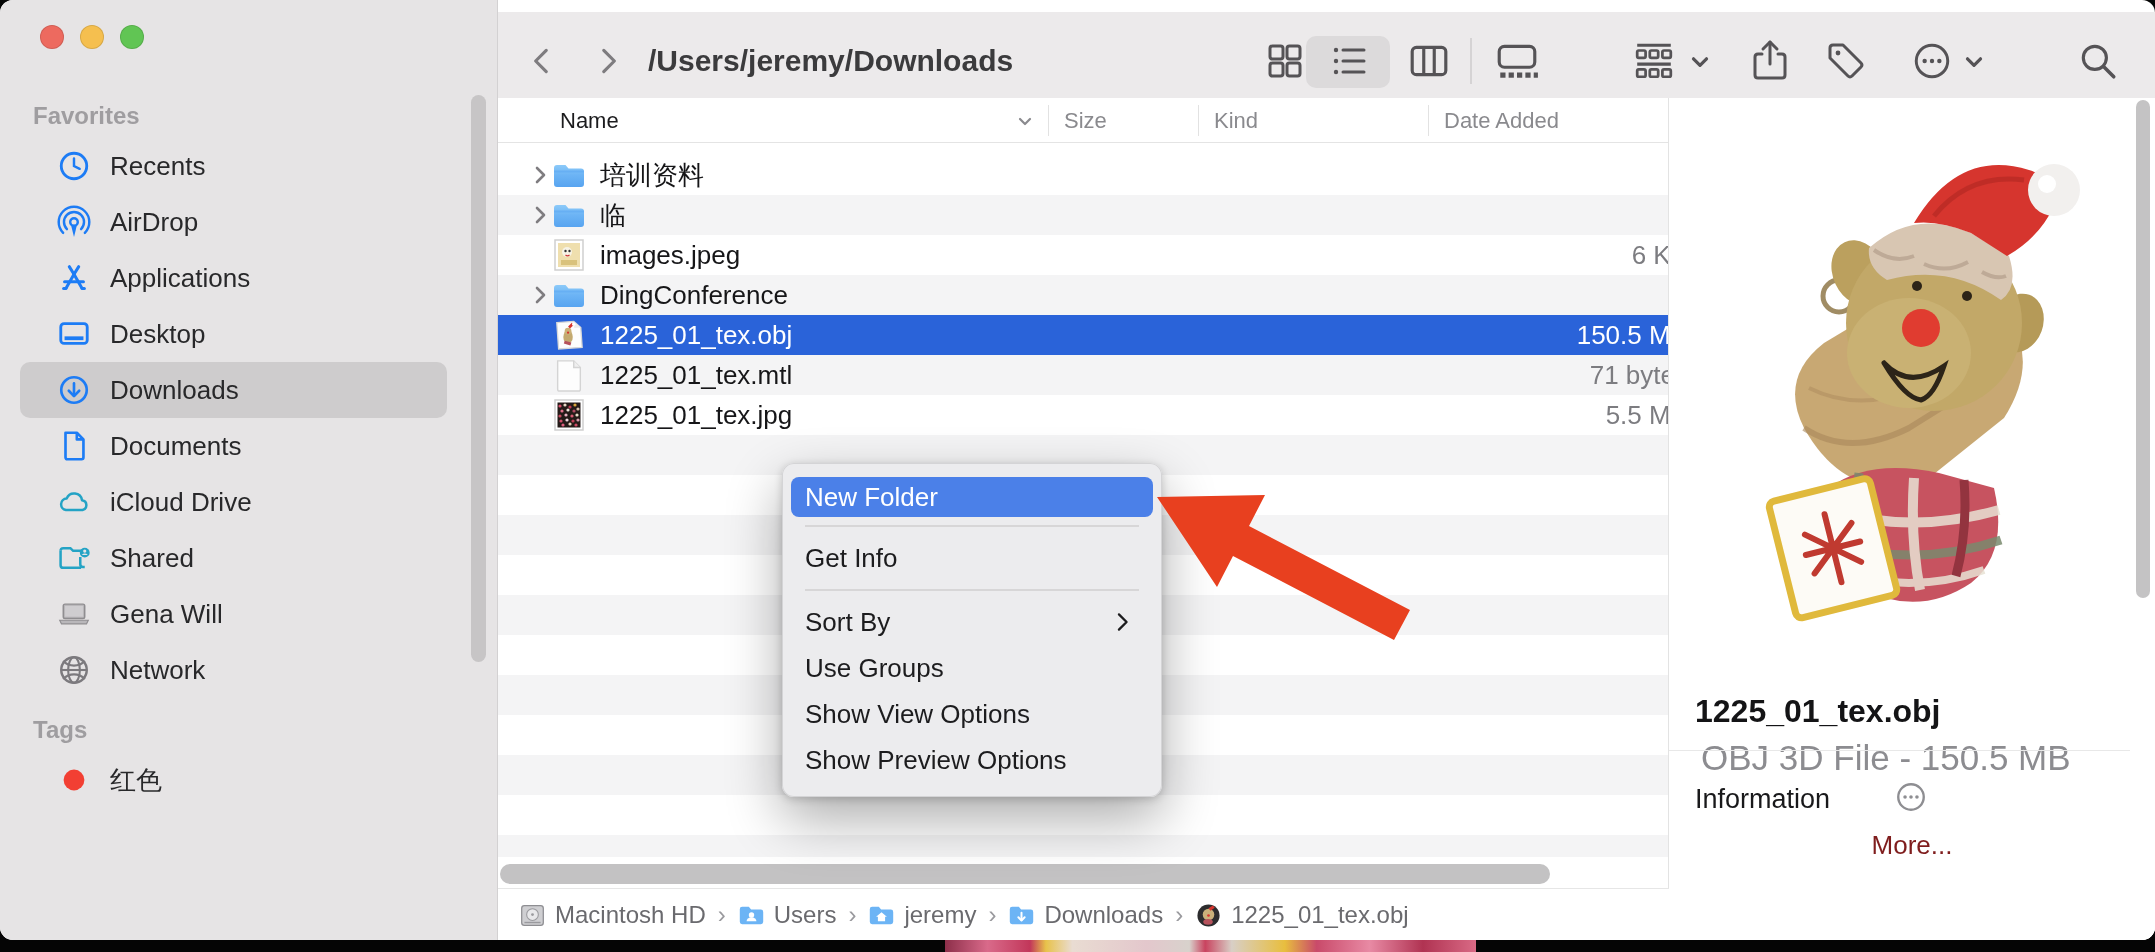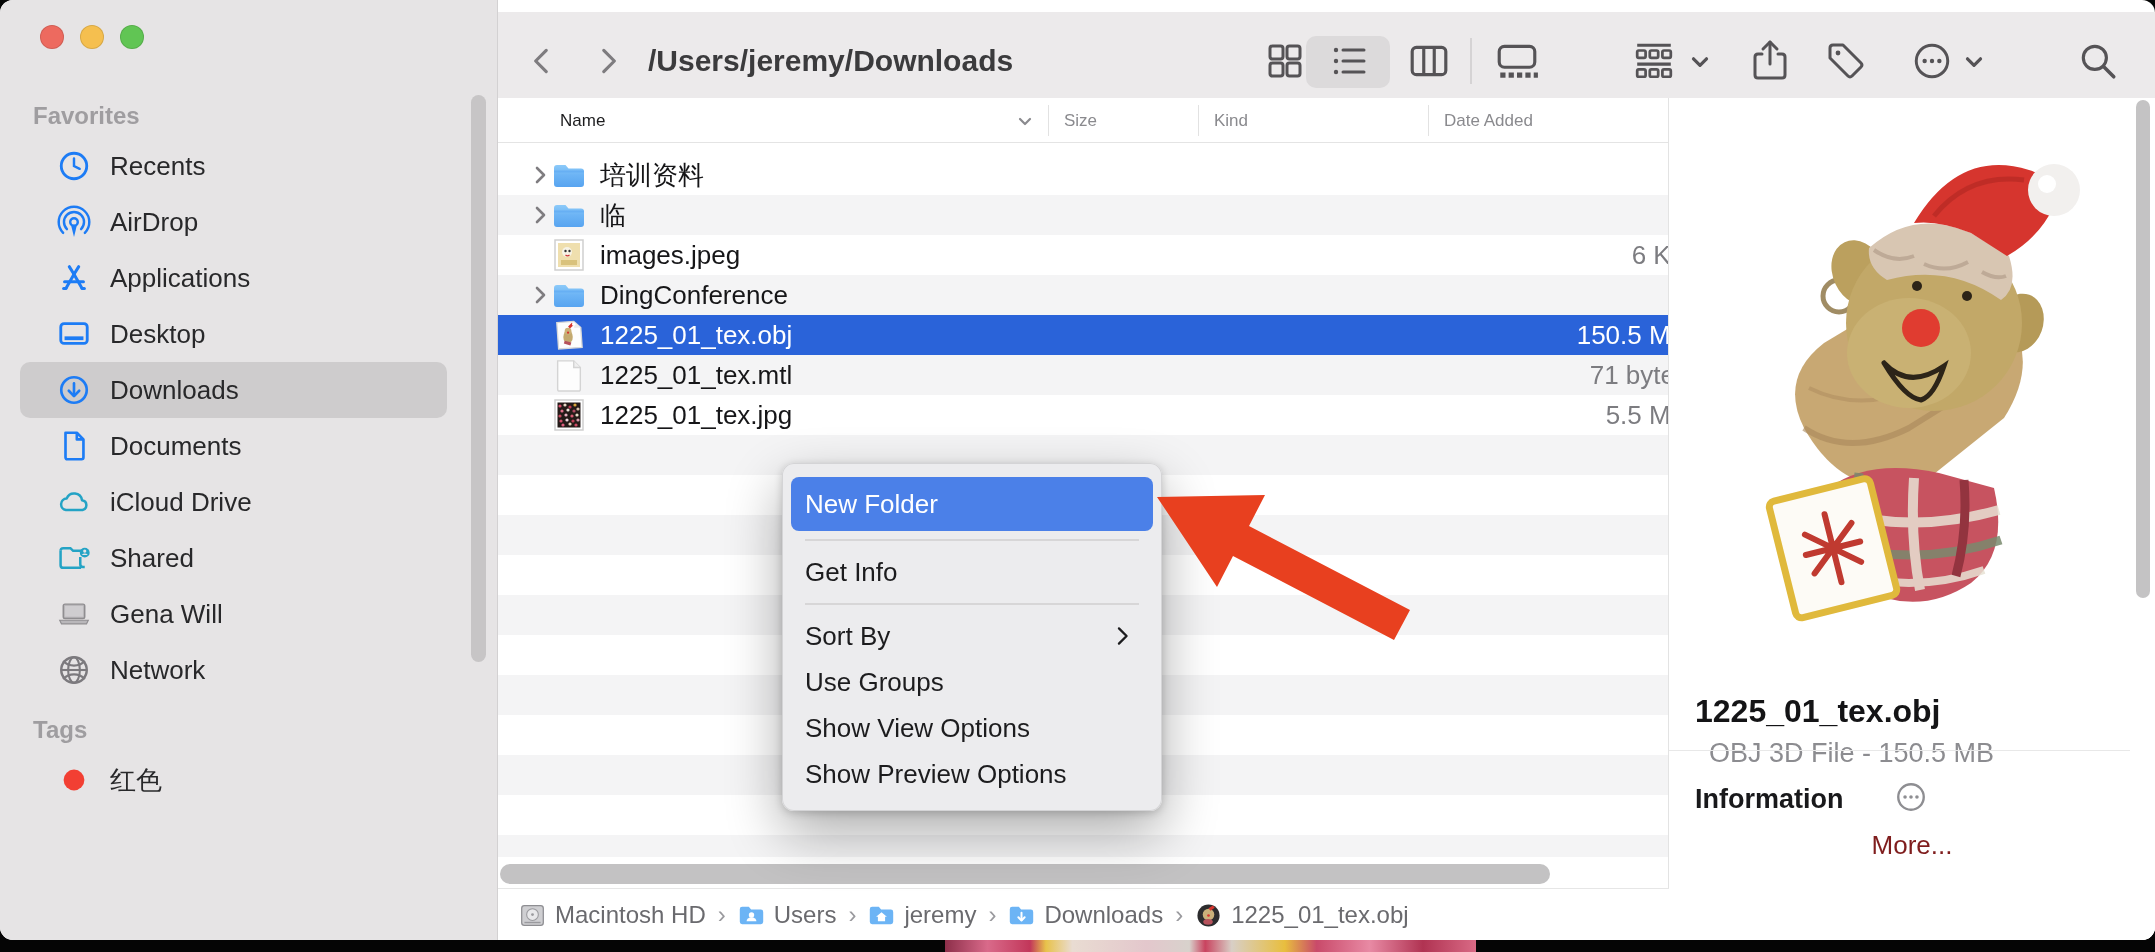--- a/index.html
+++ b/index.html
@@ -33,21 +33,21 @@
   #tb-group{left:1128px;width:56px;}
   #tb-group-chev{left:1184px;width:36px;}
   #tb-share{left:1244px;width:56px;}
   #tb-tag{left:1318px;width:60px;}
   #tb-more{left:1408px;width:52px;}
   #tb-more-chev{left:1458px;width:36px;}
   #tb-search{left:1570px;width:60px;}
 
   
   #colheader{position:absolute;left:498px;top:98px;width:1170px;height:45px;background:#fff;border-bottom:1px solid #e4e4e4;box-sizing:border-box;}
-  .col-label{position:absolute;top:0;height:45px;display:flex;align-items:center;font-size:17px;color:#8a8a8e;}
+  .col-label{position:absolute;top:0;height:45px;display:flex;align-items:center;font-size:22px;color:#8a8a8e;}
   #col-name{left:62px;color:#1c1c1e;}
   #col-name-chev{position:absolute;left:518px;top:14px;color:#8a8a8e;}
   .col-div{position:absolute;top:7px;width:1px;height:31px;background:#e2e2e2;}
   
   #list{position:absolute;left:498px;top:143px;width:1170px;height:714px;background:#fff;overflow:hidden;}
   .stripe{position:absolute;left:0;width:100%;height:40px;background:#f4f4f5;}
   .frow{position:absolute;left:0;width:100%;height:40px;display:flex;align-items:center;font-size:26px;color:#161618;}
   .frow .disclosure{position:absolute;left:30px;top:8px;color:#7f7d80;}
   .frow .ficon{position:absolute;left:54px;top:3px;width:34px;height:34px;}
   .frow .fname{position:absolute;left:102px;white-space:nowrap;}
@@ -61,33 +61,33 @@
   #path-items{position:absolute;left:21px;top:0;height:52px;display:flex;align-items:center;font-size:24px;color:#6a6a6e;}
   .p-seg{display:flex;align-items:center;gap:9px;}
   .p-chev{margin:0 12px;color:#9a9a9e;font-size:24px;}
   .p-icon{width:27px;height:27px;display:flex;align-items:center;justify-content:center;}
 
   
   #preview{position:absolute;left:1669px;top:98px;width:486px;height:842px;background:#fff;}
   #preview-divider{position:absolute;left:1668px;top:98px;width:1px;height:790px;background:#e3e3e3;}
   #doll{position:absolute;left:40px;top:30px;}
   #pv-title{position:absolute;left:26px;top:595px;font-size:32px;font-weight:700;color:#141416;}
-  #pv-sub{position:absolute;left:40px;top:640px;font-size:27px;color:#8c8c90;}
-  #pv-info{position:absolute;left:26px;top:686px;font-size:27px;font-weight:700;color:#19191b;}
+  #pv-sub{position:absolute;left:32px;top:640px;font-size:35px;color:#8c8c90;}
+  #pv-info{position:absolute;left:26px;top:686px;font-size:27px;font-weight:400;color:#19191b;}
   #pv-div2{position:absolute;left:0px;top:652px;width:461px;height:1px;background:#e8e8e8;}
   #pv-more-icon{position:absolute;left:225px;top:682px;color:#8e8e92;}
   #pv-more{position:absolute;left:0;top:732px;width:486px;text-align:center;font-size:26px;color:#7f1d1d;}
   #vscroll{position:absolute;left:2136px;top:100px;width:14px;height:498px;border-radius:7px;background:#c4c3c4;}
 
   
   #ctxmenu{position:absolute;left:782px;top:463px;width:380px;background:rgba(236,236,238,.98);
     border:1px solid rgba(0,0,0,.10);border-radius:12px;box-shadow:0 22px 55px rgba(0,0,0,.33),0 2px 8px rgba(0,0,0,.18);
     box-sizing:border-box;padding:13px 0;}
   .cm-item{height:46px;display:flex;align-items:center;padding:0 22px;font-size:26px;color:#1c1c1e;position:relative;}
-  .cm-item.highlight{height:40px;margin:0 8px;padding:7px 14px;border-radius:8px;background:#4b80e8;color:#fff;}
+  .cm-item.highlight{height:40px;margin:0 8px;padding:0 14px;border-radius:8px;background:#4b80e8;color:#fff;}
   .cm-sep{height:2px;background:#d7d6d7;margin:8px 22px;}
   .cm-chevron{position:absolute;right:26px;top:10px;color:#1c1c1e;}
 
   
   #arrow-overlay{position:absolute;left:0;top:0;width:2155px;height:952px;pointer-events:none;}
   #desktop-strip{position:absolute;left:0;top:940px;width:2155px;height:12px;background:#050505;}
   #desktop-art{position:absolute;left:945px;top:0;width:531px;height:12px;
     background:linear-gradient(90deg,#b univers);}
   svg{display:block;}
 </style>

